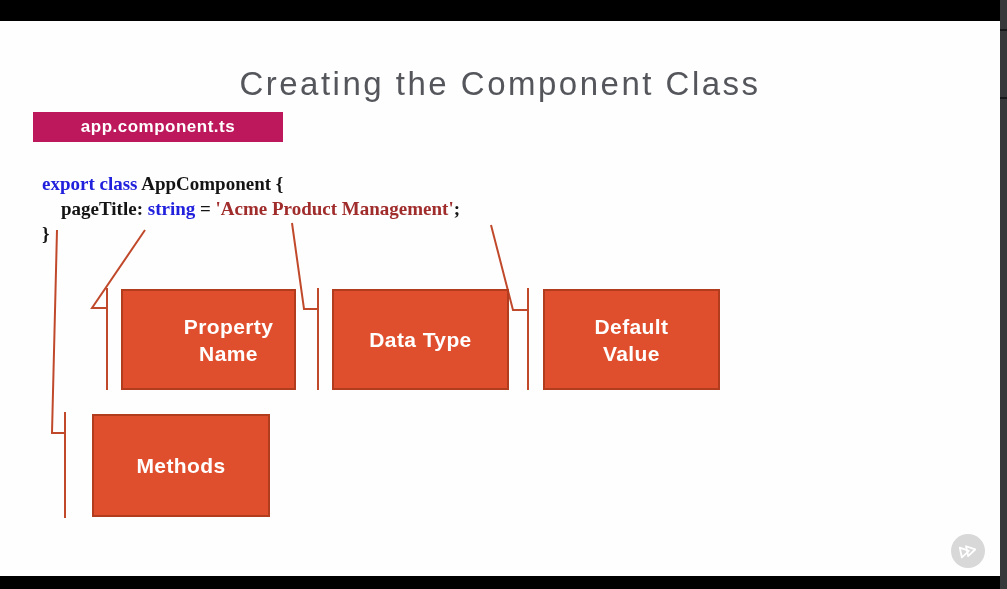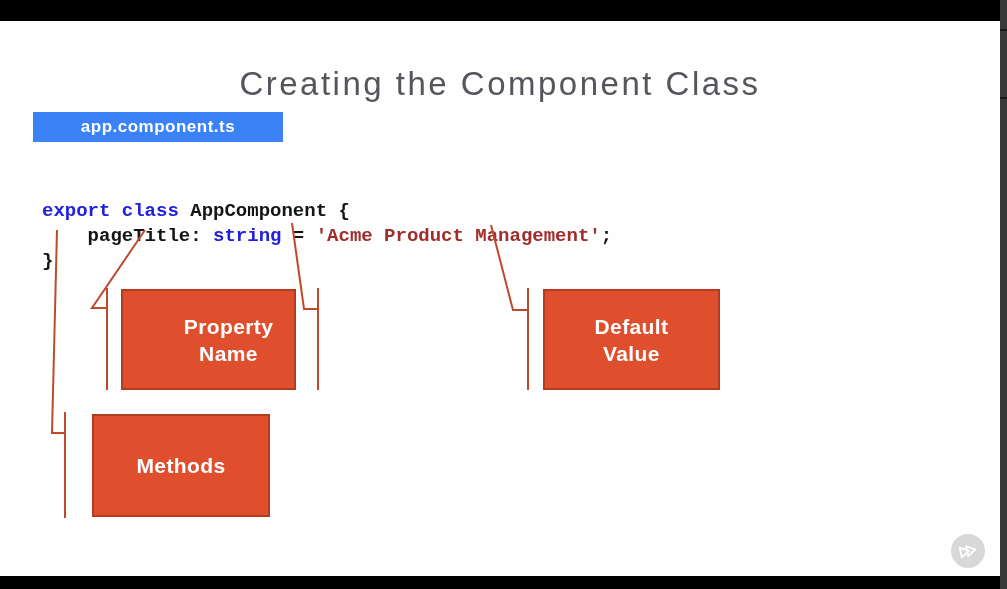--- a/index.html
+++ b/index.html
@@ -30,33 +30,32 @@
     position: absolute; left: 0; top: 44px; width: 1000px;
     text-align: center;
     font-size: 33px; font-weight: 300;
     letter-spacing: 2.5px;
     color: #54565c;
   }
 
   .file-badge {
     position: absolute; left: 33px; top: 91px;
     width: 250px; height: 30px;
-    background: #3b82f6;
+    background: #be185d;
     color: #fff; font-size: 17px; font-weight: bold;
     letter-spacing: 0.5px;
     display: flex; align-items: center; justify-content: center;
   }
 
   .code-block {
     position: absolute; left: 42px; top: 150px;
-    font-family: Liberation Mono, monospace;
+    font-family: Liberation Serif, serif;
     font-weight: bold; font-size: 19px; line-height: 25px;
     color: #141414;
     white-space: pre;
-    margin-top: 28px;
   }
   .code-block .kw  { color: #2121dd; }
   .code-block .str { color: #a02c2c; }
 
   .connector-svg { position: absolute; left: 0; top: 0; width: 1000px; height: 555px; }
   .connector-svg polyline, .connector-svg line {
     fill: none; stroke: #c1492b; stroke-width: 2px;
   }
 
   .concept-box {
@@ -114,20 +113,23 @@
       <line x1="528" y1="267" x2="528" y2="369"></line>
 
       <polyline points="57,209 52,412 65,412"></polyline>
       <line x1="65" y1="391" x2="65" y2="497"></line>
     </svg>
 
     <div class="concept-box box-property">
       <span>Property
 Name</span>
     </div>
+    <div class="concept-box box-datatype">
+      <span>Data Type</span>
+    </div>
     <div class="concept-box box-default">
       <span>Default
 Value</span>
     </div>
     <div class="concept-box box-methods">
       <span>Methods</span>
     </div>
 
     <div class="skip-button">
       <svg width="22" height="22" viewBox="0 0 24 24">

